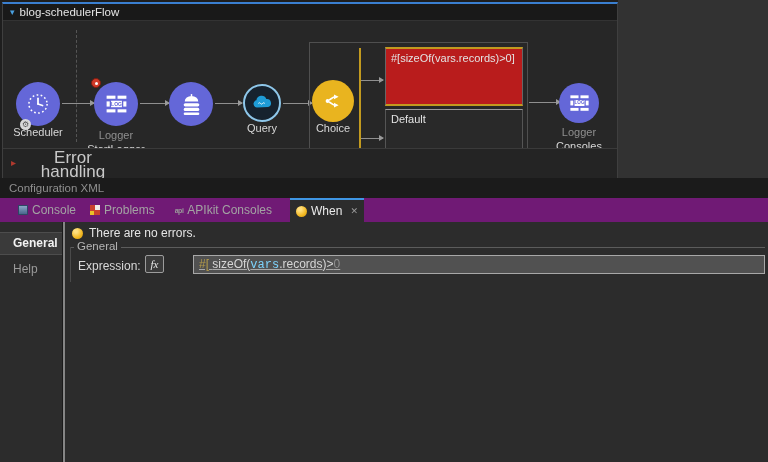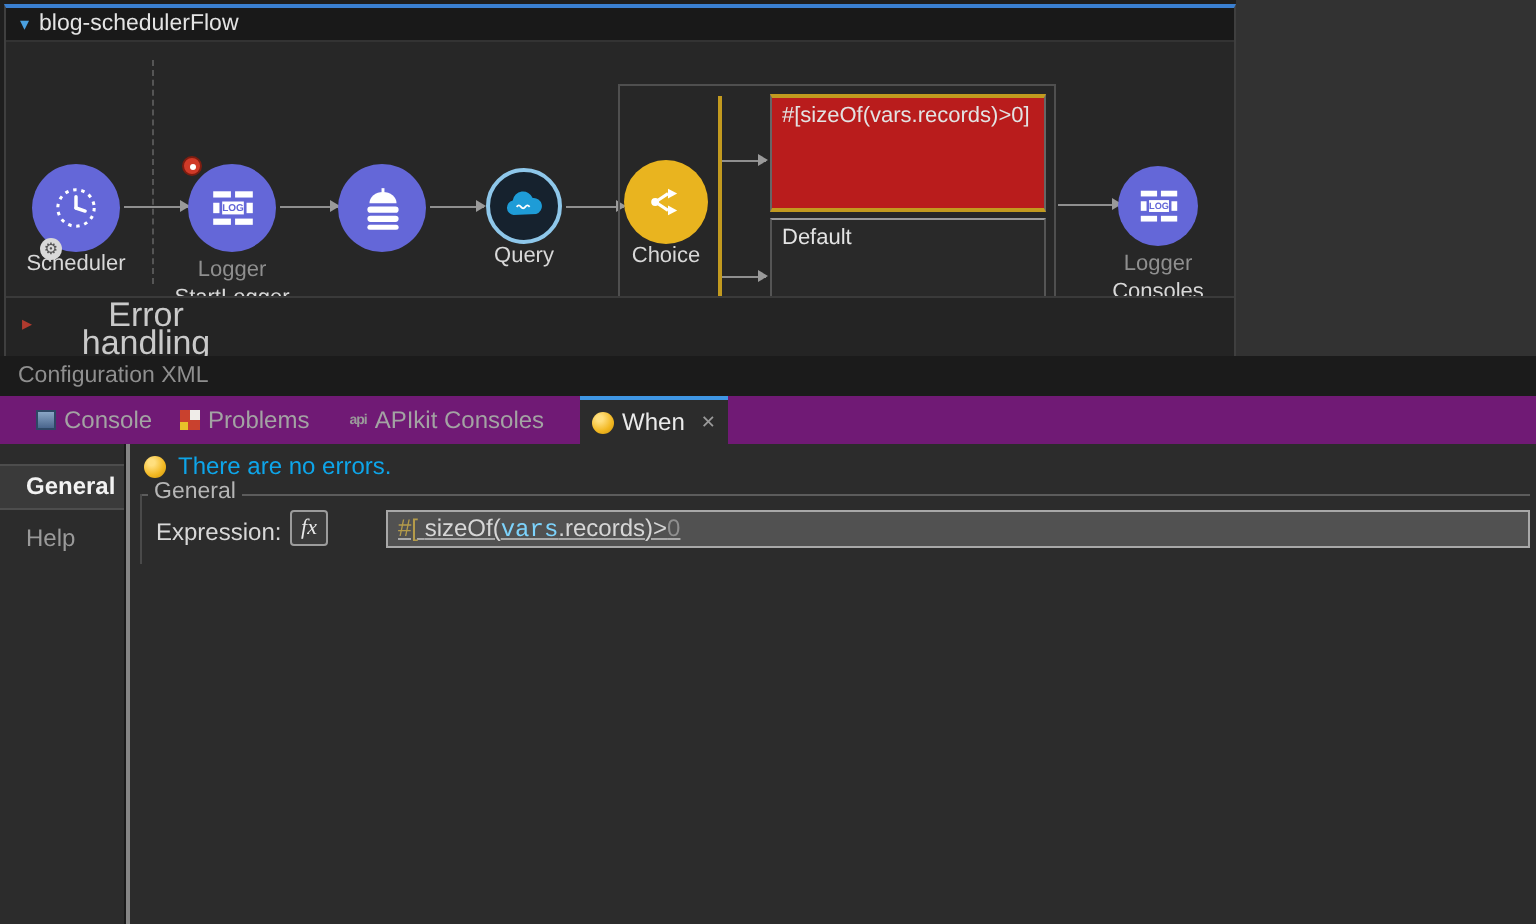--- a/index.html
+++ b/index.html
@@ -72,21 +72,21 @@
   
   .props{position:absolute;left:0;top:222px;width:768px;height:240px;background:#2c2c2c;}
   .props-sidebar{position:absolute;left:0;top:0;width:62px;height:100%;background:#2c2c2c;}
   .side-item{padding-left:13px;font-size:12px;line-height:21px;color:#9a9a9a;}
   .side-item.active{background:#3a3a3a;border-top:1px solid #4d4d4d;border-bottom:1px solid #4d4d4d;
     color:#f2f2f2;font-weight:bold;}
   .props-sep-dark{position:absolute;left:62px;top:0;width:1px;height:100%;background:#1a1a1a;}
   .props-sep-light{position:absolute;left:63px;top:0;width:2px;height:100%;background:#858585;}
   .props-main{position:absolute;left:67px;top:0;width:701px;height:100%;}
   .status-row{position:absolute;left:5px;top:4px;display:flex;align-items:center;gap:6px;}
-  .status-text{font-size:12px;color:#0ea5e9;}
+  .status-text{font-size:12px;color:#e5e5e5;}
   .group-line{position:absolute;left:3px;top:25px;width:695px;height:1px;background:#5c5c5c;}
   .group-stub{position:absolute;left:3px;top:25px;width:1px;height:35px;background:#4a4a4a;}
   .group-label{position:absolute;left:7px;top:18px;background:#2c2c2c;padding:0 3px;
     font-size:11.5px;color:#b5b5b5;line-height:13px;}
   .expr-label{position:absolute;left:11px;top:37px;font-size:12px;color:#d8d8d8;}
   .fx-btn{position:absolute;left:78px;top:33px;width:19px;height:18px;background:#3a3a3a;
     border:1px solid #9c9c9c;border-radius:2px;color:#e8e8e8;
     font-family:"Liberation Serif",serif;font-style:italic;font-size:11px;
     display:flex;align-items:center;justify-content:center;}
   .expr-field{position:absolute;left:126px;top:33px;width:572px;height:19px;background:#515151;

